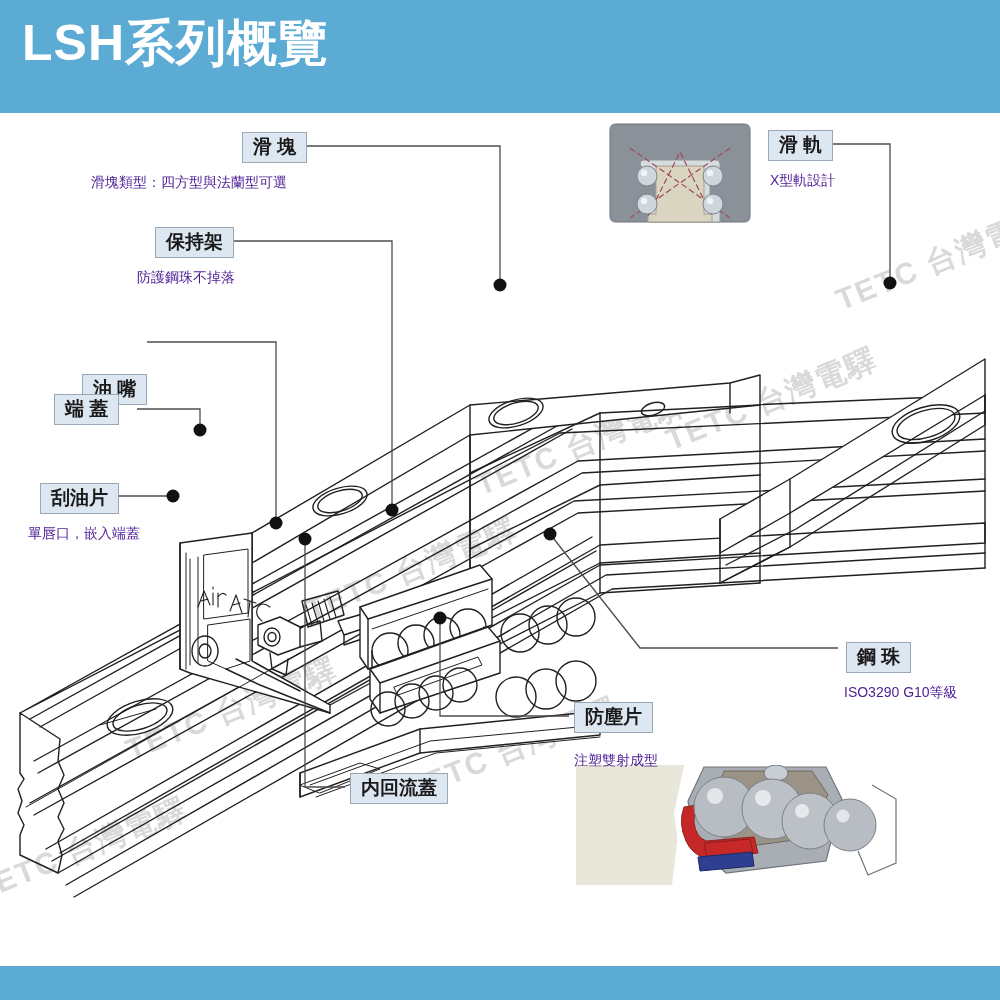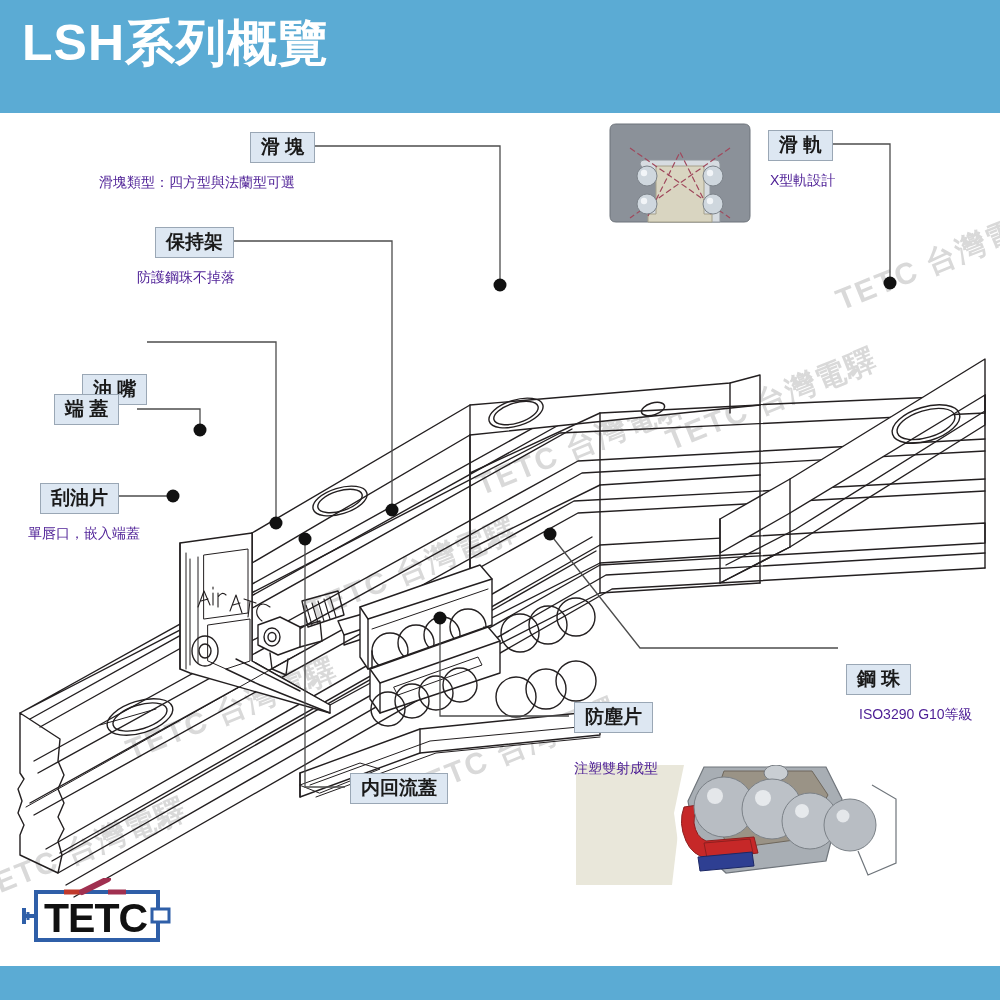--- a/index.html
+++ b/index.html
@@ -348,21 +348,21 @@
         <circle cx="234" cy="56" r="28" fill="#bcc1c7" stroke="#7b8187" stroke-width="1"></circle>
         <circle cx="226" cy="46" r="7" fill="#e6e9ec" stroke="none"></circle>
         <circle cx="274" cy="60" r="26" fill="#b8bdc3" stroke="#7b8187" stroke-width="1"></circle>
         <circle cx="267" cy="51" r="6.5" fill="#e4e7ea" stroke="none"></circle>
       </g>
 
       <path d="M 296 20 L 320 34 L 320 98 L 292 110 L 282 86" fill="none" stroke="#6f757b" stroke-width="1.2"></path>
     </svg>
   </div>
 
-  <div class="callout" style="left:234px; top:132px;padding-left:16px;">
+  <div class="callout" style="left:226px; top:132px;padding-left:16px;">
     <div class="box">滑 塊</div>
     <div class="sub" style="position:absolute; left:-135px; top:36px;">滑塊類型：四方型與法蘭型可選</div>
   </div>
 
   <div class="callout" style="left:155px; top:227px;border-radius:9px;">
     <div class="box">保持架</div>
     <div class="sub" style="position:absolute; left:-18px; top:36px;">防護鋼珠不掉落</div>
   </div>
 
   <div class="callout" style="left:82px; top:326px;margin-top:48px;">
@@ -376,48 +376,30 @@
   <div class="callout" style="left:40px; top:483px;">
     <div class="box">刮油片</div>
     <div class="sub" style="position:absolute; left:-12px; top:36px;">單唇口，嵌入端蓋</div>
   </div>
 
   <div class="callout c-right" style="left:768px; top:130px;">
     <div class="box">滑 軌</div>
     <div class="sub" style="position:absolute; left:2px; top:36px;">X型軌設計</div>
   </div>
 
-  <div class="callout c-right" style="left:846px; top:664px;border-radius:6px;">
+  <div class="callout c-right" style="left:846px; top:642px;border-radius:6px;">
     <div class="box">鋼 珠</div>
-    <div class="sub" style="position:absolute; left:-2px; top:36px;margin-left:15px;">ISO3290 G10等級</div>
+    <div class="sub" style="position:absolute; left:-2px; top:36px;">ISO3290 G10等級</div>
   </div>
 
   <div class="callout" style="left:574px; top:702px;">
     <div class="box">防塵片</div>
-    <div class="sub" style="position:absolute; left:0px; top:52px;">注塑雙射成型</div>
+    <div class="sub" style="position:absolute; left:0px; top:44px;">注塑雙射成型</div>
   </div>
 
   <div class="callout" style="left:350px; top:773px;">
     <div class="box">内回流蓋</div>
   </div>
 
-  <div class="logo-wrap">
-    <svg width="160" height="72" viewBox="0 0 160 72" xmlns="http://www.w3.org/2000/svg">
-
-      <rect x="16" y="14" width="122" height="48" fill="none" stroke="#2f5fa8" stroke-width="4"></rect>
-
-      <path d="M 16 38 H 4" stroke="#2f5fa8" stroke-width="4" fill="none"></path>
-      <path d="M 4 30 V 46" stroke="#2f5fa8" stroke-width="4" fill="none"></path>
-      <path d="M 8 34 V 42" stroke="#2f5fa8" stroke-width="3" fill="none"></path>
-
-      <rect x="132" y="31" width="17" height="13" fill="#ffffff" stroke="#2f5fa8" stroke-width="3"></rect>
-
-      <path d="M 44 14 H 62" stroke="#c0392b" stroke-width="5" fill="none"></path>
-      <path d="M 62 14 L 88 1" stroke="#a03050" stroke-width="6" fill="none" stroke-linecap="round"></path>
-      <path d="M 88 14 H 106" stroke="#a03050" stroke-width="5" fill="none"></path>
-
-      <text x="24" y="54" font-family="'Liberation Sans', sans-serif" font-size="41" font-weight="bold" fill="#111111" letter-spacing="-1">TETC</text>
-    </svg>
-  </div>
 
   <div class="bottom-bar"></div>
 
 </div>
 
 </body></html>

